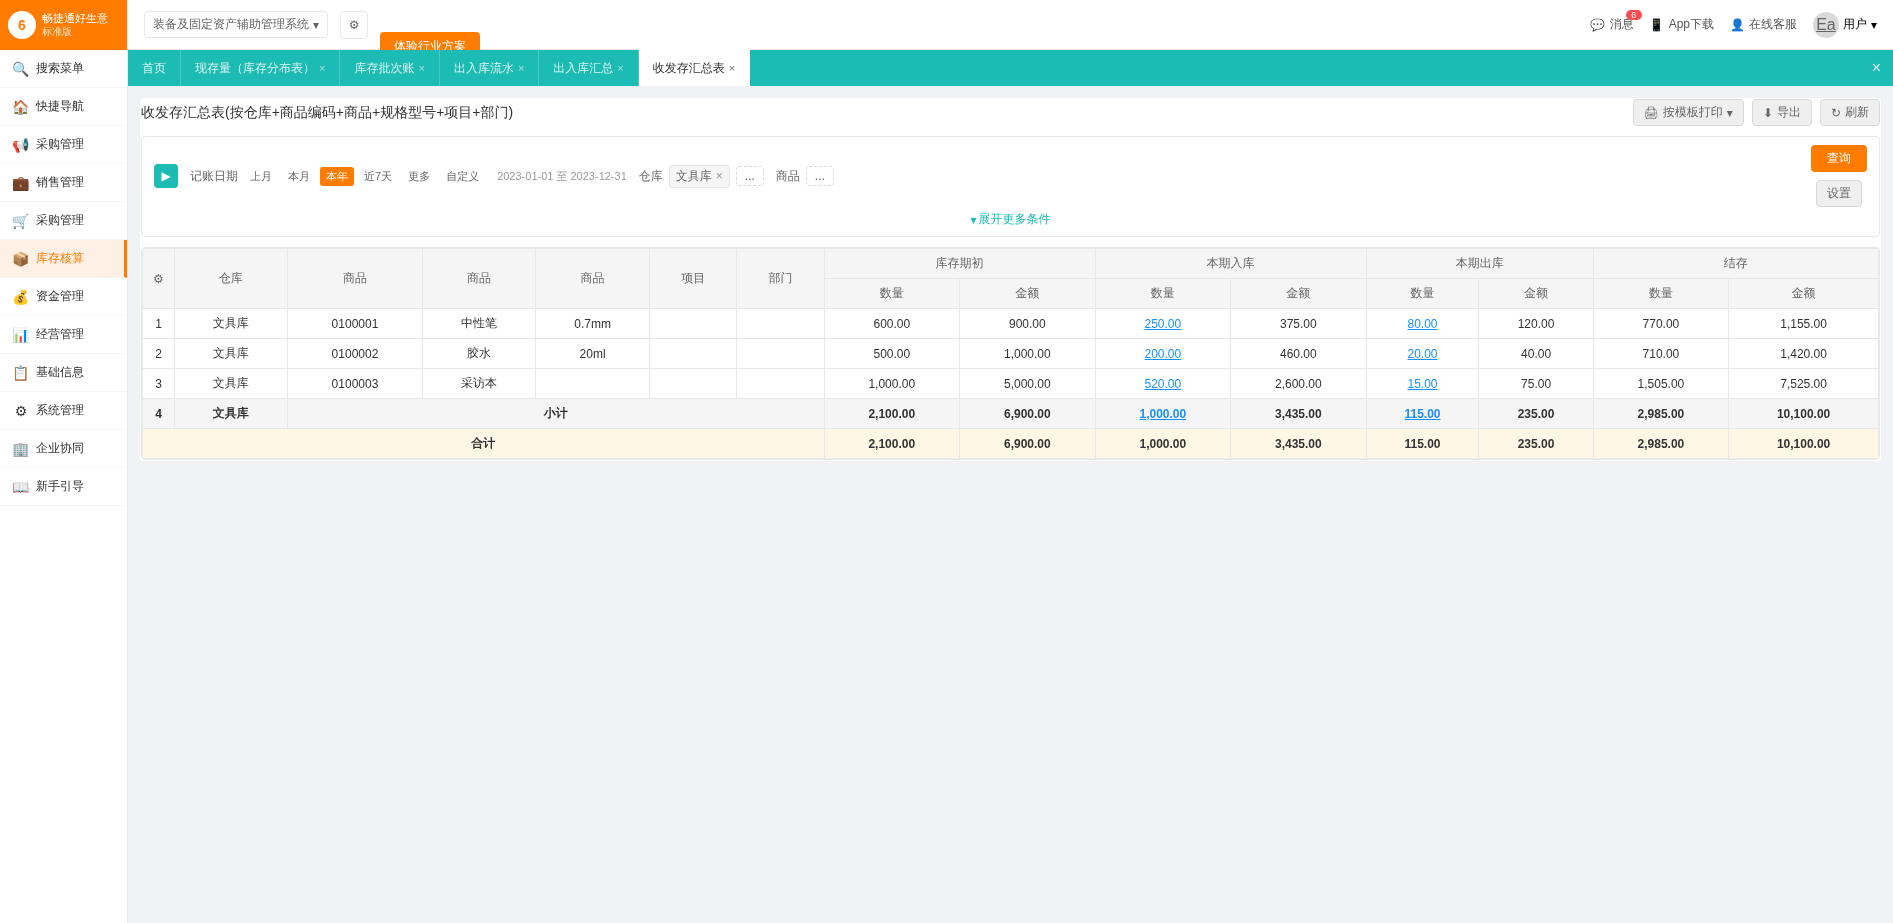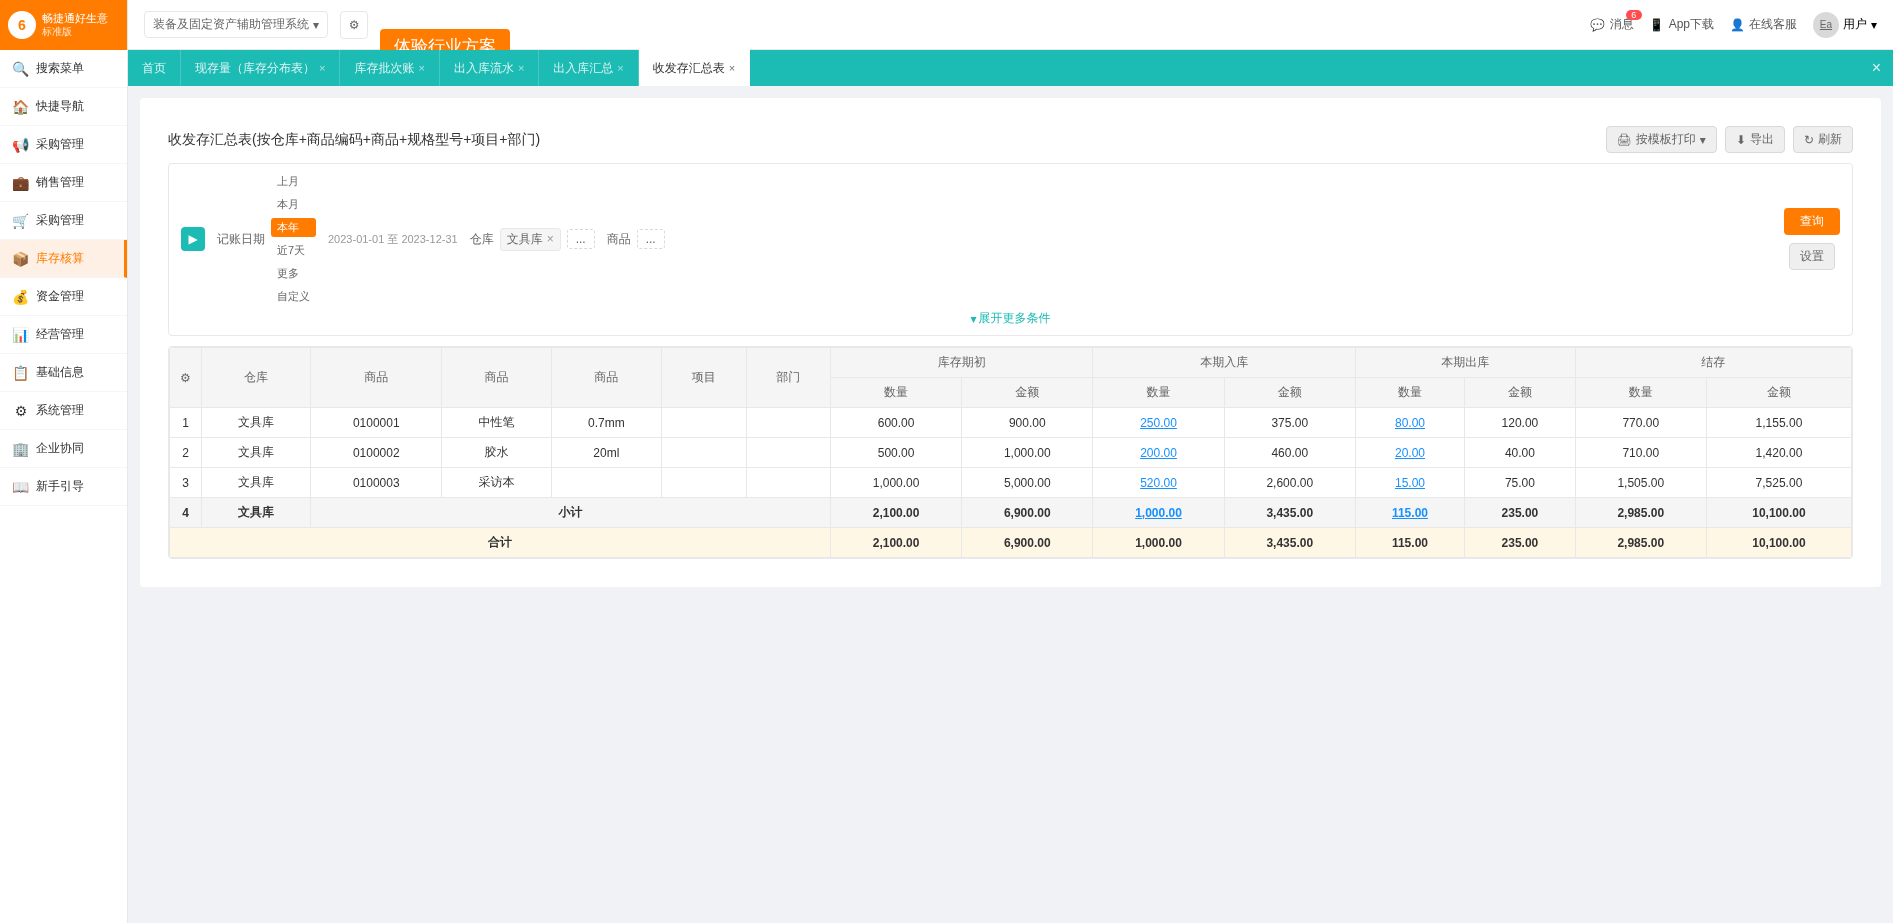--- a/index.html
+++ b/index.html
@@ -16,51 +16,51 @@
     .sidebar-item.active { background: #fff0e6; color: #ff7c00; border-right: 3px solid #ff7c00; }
     .sidebar-item-icon { font-size: 14px; width: 18px; text-align: center; }
 
     
     .main { flex: 1; display: flex; flex-direction: column; overflow: hidden; }
 
     
     .topbar { height: 50px; background: #fff; border-bottom: 1px solid #e8e8e8; display: flex; align-items: center; padding: 0 16px; gap: 12px; }
     .topbar-dropdown { display: flex; align-items: center; gap: 4px; cursor: pointer; color: #666; font-size: 12px; border: 1px solid #e8e8e8; padding: 4px 8px; border-radius: 4px; }
     .topbar-gear { width: 28px; height: 28px; border: 1px solid #e8e8e8; border-radius: 4px; display: flex; align-items: center; justify-content: center; cursor: pointer; color: #666; }
-    .topbar-trial { background: #ff7c00; color: #fff; border: none; padding: 6px 14px; border-radius: 4px; cursor: pointer; font-size: 17px; margin-top: 43px; }
+    .topbar-trial { background: #ff7c00; color: #fff; border: none; padding: 6px 14px; border-radius: 4px; cursor: pointer; font-size: 12px; margin-top: 43px; }
     .topbar-actions { display: flex; align-items: center; gap: 16px; margin-left: auto; }
     .topbar-action { display: flex; align-items: center; gap: 4px; cursor: pointer; color: #555; font-size: 12px; position: relative; }
     .badge { background: #ff4d4f; color: #fff; font-size: 9px; border-radius: 8px; padding: 0 4px; position: absolute; top: -6px; right: -8px; min-width: 16px; text-align: center; }
     .topbar-user { display: flex; align-items: center; gap: 4px; cursor: pointer; }
-    .topbar-avatar { width: 26px; height: 26px; background: #d9d9d9; border-radius: 50%; display: flex; align-items: center; justify-content: center; font-size: 10px; color: #666; text-decoration: underline; }
+    .topbar-avatar { width: 26px; height: 26px; background: #d9d9d9; border-radius: 50%; display: flex; align-items: center; justify-content: center; font-size: 16px; color: #666; text-decoration: underline; }
 
     
     .tabs-bar { background: #1cbbb4; display: flex; align-items: center; padding: 0; height: 36px; }
     .tab { display: flex; align-items: center; gap: 4px; padding: 0 14px; height: 51px; cursor: pointer; color: rgba(255,255,255,0.85); font-size: 12px; border-right: 1px solid rgba(255,255,255,0.2); }
     .tab.active { background: #fff; color: #333; }
     .tab-close { font-size: 11px; color: inherit; opacity: 0.7; cursor: pointer; }
     .tabs-close-all { margin-left: auto; padding: 0 12px; color: rgba(255,255,255,0.85); cursor: pointer; font-size: 16px; }
 
     
     .content { flex: 1; overflow: auto; padding: 12px; background: #f0f2f5; }
-    .page-card { background: #fff; border-radius: 4px; padding: 28px; }
+    .page-card { background: #fff; border-radius: 4px; padding: 1px; }
 
     .page-title { font-size: 14px; color: #333; font-weight: 500; margin-bottom: 10px; display: flex; align-items: center; justify-content: space-between; }
     .page-title-actions { display: flex; gap: 8px; }
     .btn-print { display: flex; align-items: center; gap: 4px; color: #666; font-size: 12px; cursor: pointer; border: 1px solid #d9d9d9; padding: 4px 10px; border-radius: 4px; }
     .btn-export { display: flex; align-items: center; gap: 4px; color: #666; font-size: 12px; cursor: pointer; border: 1px solid #d9d9d9; padding: 4px 10px; border-radius: 4px; }
     .btn-refresh { display: flex; align-items: center; gap: 4px; color: #666; font-size: 12px; cursor: pointer; border: 1px solid #d9d9d9; padding: 4px 10px; border-radius: 4px; }
 
     
     .filter-bar { background: #fff; border: 1px solid #e8e8e8; border-radius: 4px; padding: 8px 12px; margin-bottom: 10px; }
     .filter-row { display: flex; align-items: center; gap: 12px; flex-wrap: wrap; }
     .filter-expand-btn { width: 24px; height: 24px; background: #1cbbb4; border-radius: 4px; display: flex; align-items: center; justify-content: center; cursor: pointer; color: #fff; flex-shrink: 0; }
     .filter-group { display: flex; align-items: center; gap: 6px; font-size: 12px; color: #666; }
     .filter-label { color: #666; }
-    .date-options { display: flex; gap: 4px; flex-direction: column; }
+    .date-options { display: flex; gap: 4px; }
     .date-btn { padding: 2px 6px; cursor: pointer; color: #666; border-radius: 3px; font-size: 11px; }
     .date-btn.active { background: #ff7c00; color: #fff; }
     .filter-tag { display: flex; align-items: center; gap: 4px; background: #f5f5f5; border: 1px solid #e8e8e8; border-radius: 3px; padding: 2px 6px; font-size: 12px; }
     .filter-tag-close { cursor: pointer; color: #999; }
     .filter-more-btn { color: #666; cursor: pointer; font-size: 12px; border: 1px dashed #d9d9d9; padding: 2px 8px; border-radius: 3px; }
     .filter-spacer { flex: 1; }
     .filter-actions { display: flex; gap: 8px; align-items: center; flex-direction: column; }
     .btn-query { background: #ff7c00; color: #fff; border: none; padding: 5px 16px; border-radius: 4px; cursor: pointer; font-size: 12px; }
     .btn-settings { color: #666; font-size: 12px; cursor: pointer; border: 1px solid #d9d9d9; padding: 4px 10px; border-radius: 4px; }
     .filter-expand-row { display: flex; align-items: center; justify-content: center; padding: 4px 0 0; }

